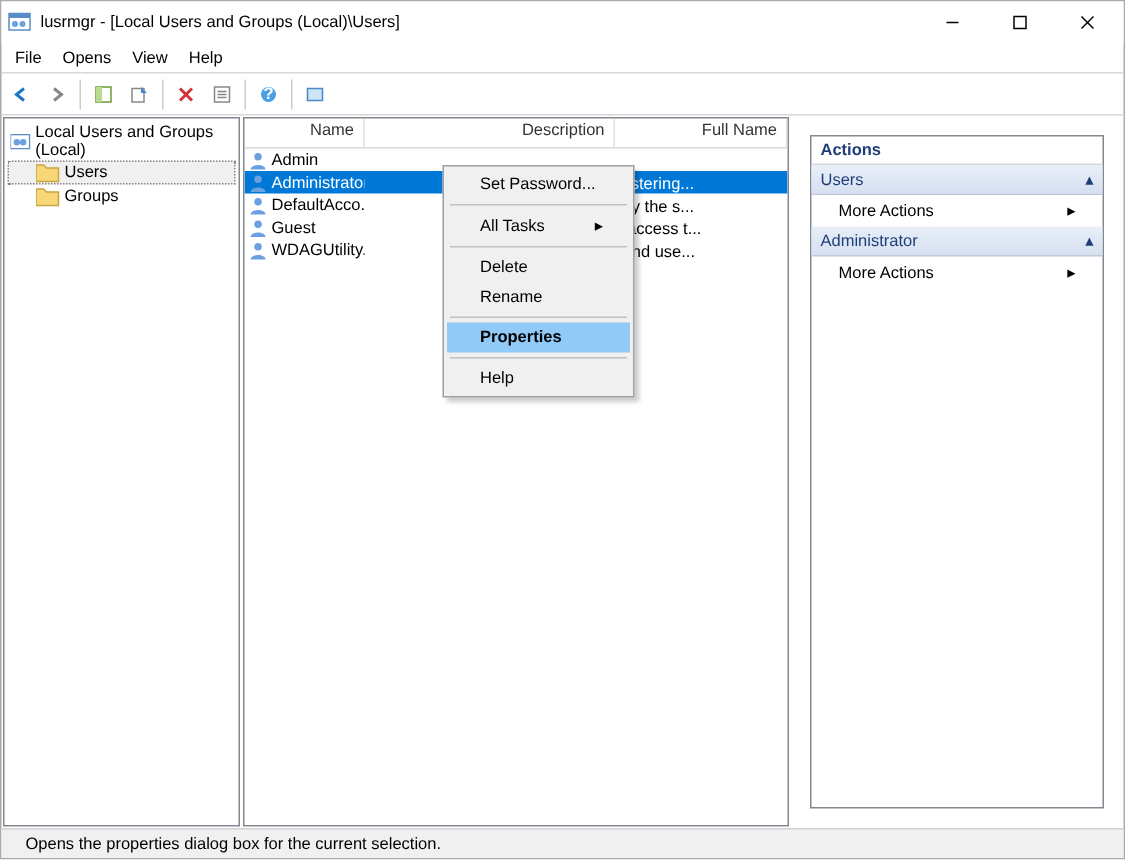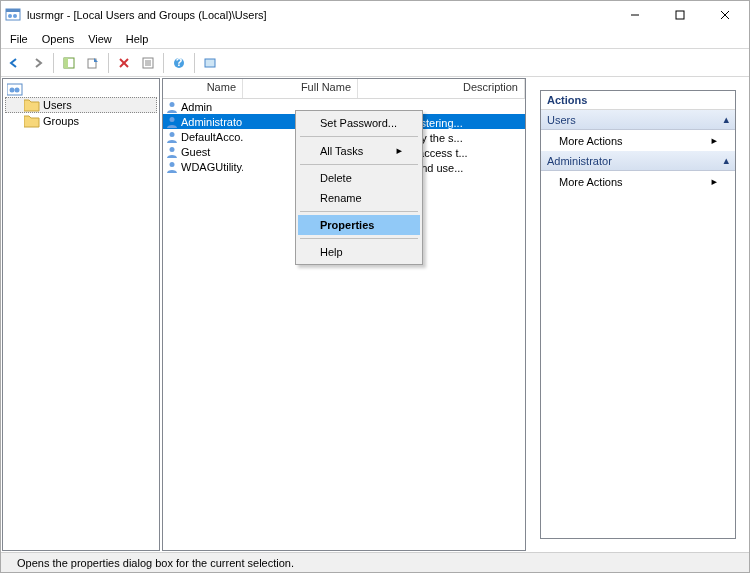--- a/index.html
+++ b/index.html
@@ -168,42 +168,43 @@
 
   <div class="main">
 
     <div class="tree-panel">
       <div class="tree-node">
         <svg class="folder" viewBox="0 0 16 14">
             <rect x="0" y="2" width="15" height="11" fill="#fff" stroke="#5a8cc7"></rect>
             <circle cx="5" cy="8" r="2.5" fill="#6aa0e0"></circle>
             <circle cx="10" cy="8" r="2.5" fill="#6aa0e0"></circle>
           </svg>
+        <span>Local Users and Groups (Local)</span>
       </div>
       <div class="tree-node selected">
         <span class="indent"></span>
         <svg class="folder" viewBox="0 0 16 14">
             <path d="M0 2 L5 2 L7 4 L15 4 L15 13 L0 13 Z" fill="#f7d77a" stroke="#caa53e"></path>
           </svg>
         <span>Users</span>
       </div>
       <div class="tree-node">
         <span class="indent"></span>
         <svg class="folder" viewBox="0 0 16 14">
             <path d="M0 2 L5 2 L7 4 L15 4 L15 13 L0 13 Z" fill="#f7d77a" stroke="#caa53e"></path>
           </svg>
         <span>Groups</span>
       </div>
     </div>
 
     <div class="list-panel">
       <div class="list-header">
         <div class="col col-name">Name</div>
+        <div class="col col-desc">Description</div>
         <div class="col col-fullname">Full Name</div>
-        <div class="col col-desc">Description</div>
       </div>
       <div class="list-body" id="list-body">
 
       <div class="list-row">
             <div class="cell name">
               <svg class="user-icon" viewBox="0 0 14 14">
                 <circle cx="7" cy="4.5" r="2.5" fill="#6aa0e0"></circle>
                 <path d="M2 13 C2 9 12 9 12 13 Z" fill="#6aa0e0"></path>
               </svg>
               <span>Admin</span>

